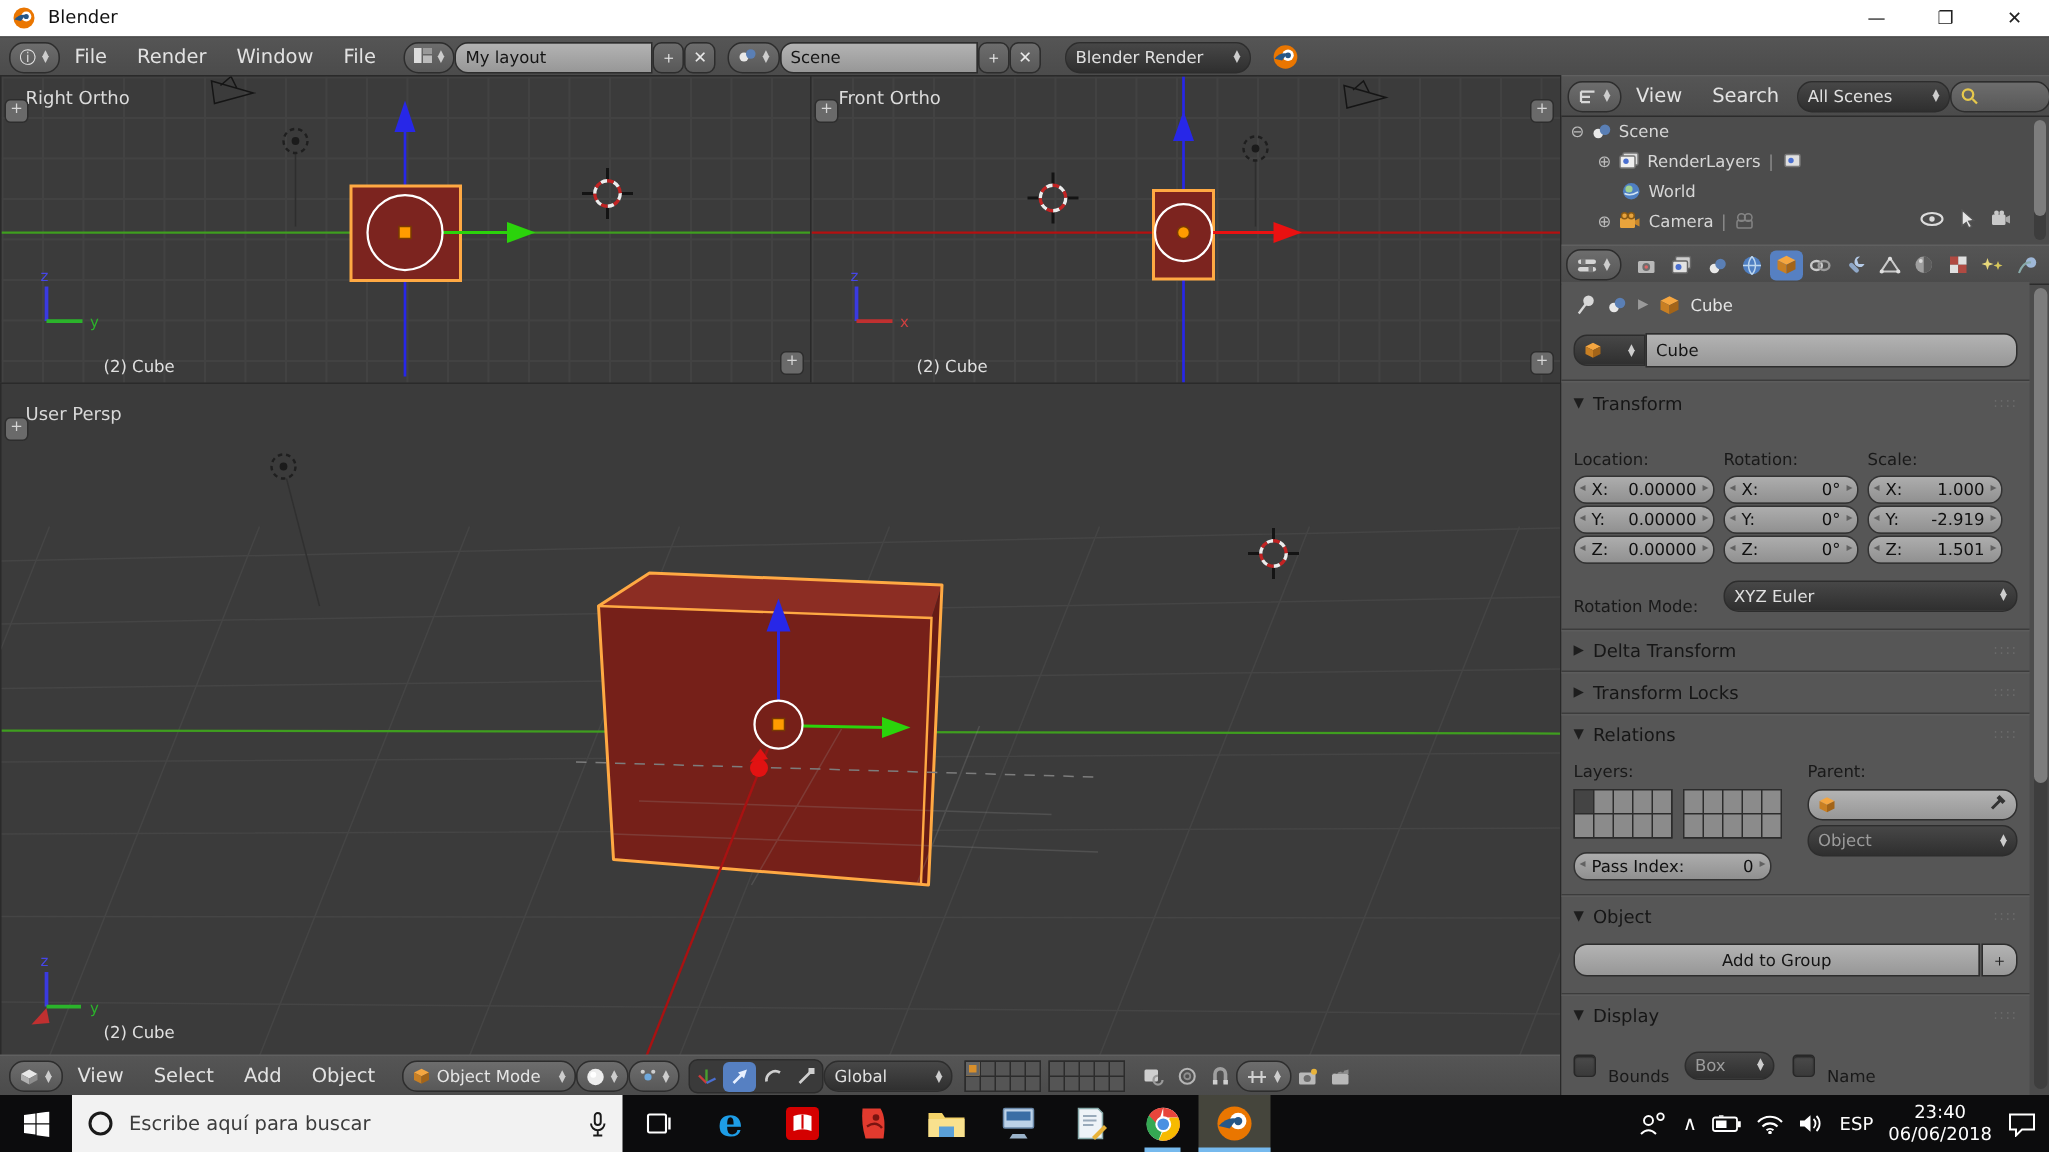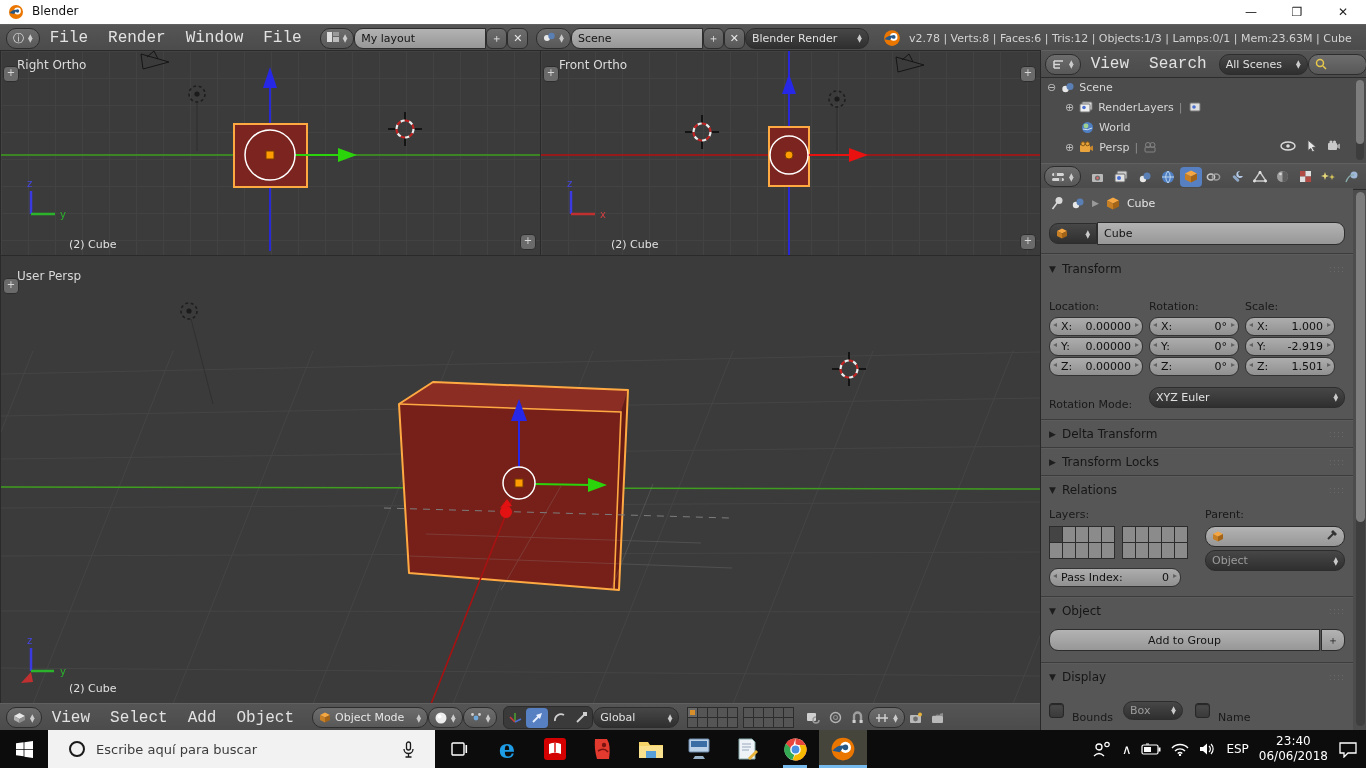--- a/index.html
+++ b/index.html
@@ -6,21 +6,21 @@
   #root{position:relative;width:1366px;height:768px;overflow:hidden;
         font-family:"DejaVu Sans","Liberation Sans",sans-serif;font-size:11px;
         -webkit-font-smoothing:antialiased;color:#ddd;}
   .abs{position:absolute;}
   .row{display:flex;align-items:center;}
   
   #titlebar{left:0;top:0;width:1366px;height:24px;background:#fff;color:#111;}
   .winbtn{width:46px;height:24px;display:flex;align-items:center;justify-content:center;color:#222;font-size:12px;}
   
   .hdr{background:linear-gradient(#555,#4b4b4b);border-top:1px solid #606060;border-bottom:1px solid #2c2c2c;}
-  .menu{color:#e2e2e2;font-size:16px;padding:0 10px;cursor:default;font-family:Liberation Mono, monospace;}
+  .menu{color:#e2e2e2;font-size:13px;padding:0 10px;cursor:default;}
   .pill,.pill-light,.pill-dark{height:19px;border:1px solid #2d2d2d;border-radius:10px;display:flex;align-items:center;padding:0 6px;gap:4px;}
   .pill{background:linear-gradient(#6d6d6d,#585858);color:#e6e6e6;}
   .pill-light{background:linear-gradient(#b3b3b3,#979797);color:#141414;}
   .pill-dark{background:linear-gradient(#474747,#2f2f2f);color:#e0e0e0;}
   .spin{display:flex;flex-direction:column;line-height:4px;font-size:6px;color:#cdcdcd;margin-left:auto;}
   .sqbtn{width:19px;height:19px;border:1px solid #2d2d2d;border-radius:6px;background:linear-gradient(#6d6d6d,#585858);
          display:flex;align-items:center;justify-content:center;color:#e8e8e8;font-size:11px;}
   
   .vp{background:#3b3b3b;background-image:linear-gradient(#424242 1px,transparent 1px),linear-gradient(90deg,#424242 1px,transparent 1px);
       background-size:27px 27px;border:1px solid #2a2a2a;}
@@ -99,31 +99,30 @@
             <circle cx="4" cy="7" r="3" fill="#e8e8e8"></circle>
             <circle cx="8.5" cy="5" r="3.2" fill="#5a7fb5"></circle>
           </svg></span>
         <span class="spin">▲<br>▼</span>
     </div>
     <div class="pill-light" style="width:118px;border-radius:9px 0 0 9px">
         <span>Scene</span>
       </div>
     <div class="sqbtn">＋</div>
     <div class="sqbtn">✕</div>
-    <div class="pill-dark" style="width:110px">
+    <div class="pill-dark" style="margin-left:16px;width:110px">
       <span>Blender Render</span>
         <span class="spin">▲<br>▼</span>
     </div>
     <svg style="margin-left:14px" width="18" height="18" viewBox="0 0 16 16">
         <circle cx="8" cy="8" r="7" fill="#ea7600"></circle>
         <circle cx="9.5" cy="7" r="3.4" fill="#fff"></circle>
         <circle cx="9.5" cy="7" r="1.7" fill="#265787"></circle>
         <path d="M1.5,9 Q5,5 9,6 L6,10 Z" fill="#265787"></path>
       </svg>
-    <span style="margin-left:8px;color:#d2d2d2;font-size:11px">v2.78 | Verts:8 | Faces:6 | Tris:12 | Objects:1/3 | Lamps:0/1 | Mem:23.63M | Cube</span>
   </div>
 
   <div class="abs vp" style="left:0;top:50px;width:539px;height:205px">
     <svg width="539" height="205" viewBox="0 0 539 205">
       <line x1="0" y1="104" x2="539" y2="104" stroke="#3f9e1f" stroke-width="1.5"></line>
       <line x1="269" y1="26" x2="269" y2="200" stroke="#2727e8" stroke-width="1.8"></line>
       <g stroke="#151515" fill="none">
         <path d="M140,3 L168,11 L142,18 Z M146,6 L153,0 L157,8"></path>
       </g>
       <g>
@@ -438,21 +437,21 @@
         <span>World</span>
       </div>
       <div class="olrow" style="padding-left:24px;position:relative">
         <span style="color:#bbb">⊕</span>
         <svg width="15" height="12">
             <rect x="1" y="4" width="10" height="7" rx="1" fill="#e8a33c"></rect>
             <circle cx="4" cy="2.8" r="2" fill="#e8a33c" stroke="#8a5a14"></circle>
             <circle cx="8.5" cy="2.8" r="2" fill="#e8a33c" stroke="#8a5a14"></circle>
             <path d="M11,6 L14,4.5 L14,10 L11,8.5 Z" fill="#c9872a"></path>
           </svg>
-        <span>Persp</span>
+        <span>Camera</span>
         <span style="color:#8e8e8e">|</span>
         <svg width="14" height="12" opacity="0.5">
             <circle cx="5" cy="4" r="2.5" fill="none" stroke="#bbb"></circle>
             <circle cx="9.5" cy="4" r="2.5" fill="none" stroke="#bbb"></circle>
             <rect x="2" y="6" width="10" height="5" rx="1" fill="none" stroke="#bbb"></rect>
           </svg>
         <span style="position:absolute;right:60px"><svg width="16" height="10">
               <ellipse cx="8" cy="5" rx="7" ry="4" fill="none" stroke="#dcdcdc" stroke-width="1.4"></ellipse>
               <circle cx="8" cy="5" r="1.8" fill="#dcdcdc"></circle>
             </svg></span>
@@ -824,21 +823,21 @@
       <div style="width:9px;height:330px;background:#7d7d7d;border-radius:5px"></div>
     </div>
   </div>
 
   <div class="abs" id="taskbar">
     <div class="tb-tile">
       <svg width="17" height="17" viewBox="0 0 17 17">
           <path d="M0,2.3 L7.6,1.3 V7.9 H0 Z M8.4,1.2 L17,0 V7.9 H8.4 Z M0,8.7 H7.6 V15.3 L0,14.3 Z M8.4,8.7 H17 V17 L8.4,15.8 Z" fill="#fff"></path>
         </svg>
     </div>
-    <div class="row" style="width:347px;background:#f2f2f2;color:#3c3c3c;padding:0 20px;gap:10px">
+    <div class="row" style="width:347px;background:#f2f2f2;color:#3c3c3c;padding:0 10px;gap:10px">
       <svg width="18" height="18">
           <circle cx="9" cy="9" r="7" fill="none" stroke="#1a1a1a" stroke-width="2"></circle>
         </svg>
       <span style="font-size:13px">Escribe aquí para buscar</span>
       <svg style="margin-left:auto" width="13" height="17">
           <rect x="4.5" y="1" width="4" height="8" rx="2" fill="none" stroke="#1a1a1a" stroke-width="1.3"></rect>
           <path d="M2,8 a4.5,4.5 0 0 0 9,0 M6.5,12.5 L6.5,16 M3.5,16 L9.5,16" fill="none" stroke="#1a1a1a" stroke-width="1.3"></path>
         </svg>
     </div>
     <div class="tb-tile">

